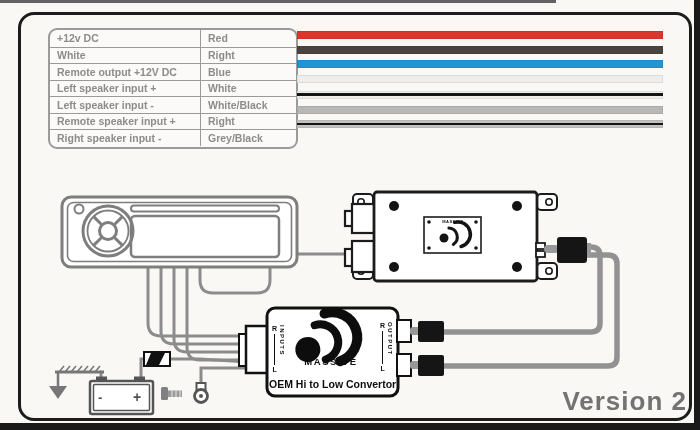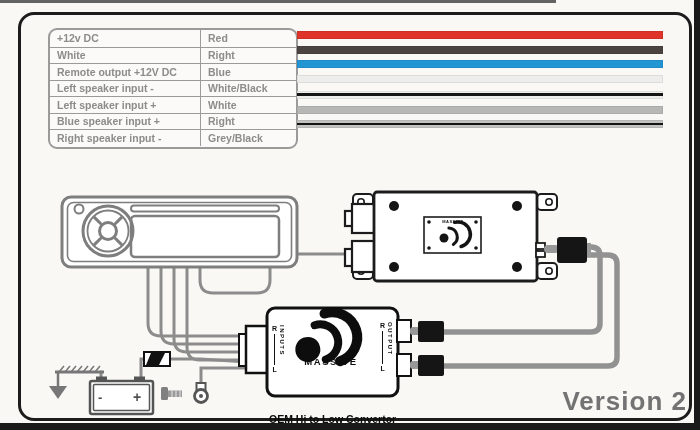--- a/index.html
+++ b/index.html
@@ -34,21 +34,21 @@
   
   #diagram-svg{position:absolute;left:0;top:0;}
   
   .io{position:absolute;display:flex;gap:2px;color:#111;}
   .io .rl{display:flex;flex-direction:column;align-items:center;font-weight:bold;font-size:7px;line-height:7px;}
   .io .rl .bar{width:1.5px;flex:1;background:#111;margin:1.5px 0;}
   .io .vt{writing-mode:vertical-rl;font-weight:bold;font-size:6px;letter-spacing:1.5px;}
   .conv-brand{position:absolute;left:293px;top:356px;width:76px;text-align:center;
     font-weight:800;font-size:9.5px;letter-spacing:1.5px;color:#0d0d0d;}
   .conv-product{position:absolute;left:269px;top:378px;width:127px;text-align:center;
-    font-weight:800;font-size:10.5px;color:#0d0d0d;white-space:nowrap;margin-top:35px;}
+    font-weight:800;font-size:10.5px;color:#0d0d0d;white-space:nowrap;}
   .amp-plate-text{position:absolute;left:426px;top:218.5px;width:54px;text-align:center;
     font-weight:bold;font-size:4px;letter-spacing:.5px;color:#111;}
   .version-label{position:absolute;left:535px;top:386px;width:152px;text-align:right;
     font-weight:800;font-size:26px;letter-spacing:1px;color:#737373;}
   .batt-sign{position:absolute;font-weight:bold;color:#4f4f4f;}
   .batt-minus{left:98px;top:390px;font-size:13px;}
   .batt-plus{left:133px;top:389px;font-size:14px;}
 </style>
 </head>
 <body>
@@ -65,29 +65,29 @@
         </div>
         <div class="wt-row">
           <span class="wt-fn">White</span>
           <span class="wt-col">Right</span>
         </div>
         <div class="wt-row">
           <span class="wt-fn">Remote output +12V DC</span>
           <span class="wt-col">Blue</span>
         </div>
         <div class="wt-row">
+          <span class="wt-fn">Left speaker input +</span>
+          <span class="wt-col">White</span>
+        </div>
+        <div class="wt-row">
           <span class="wt-fn">Left speaker input -</span>
           <span class="wt-col">White/Black</span>
         </div>
         <div class="wt-row">
-          <span class="wt-fn">Left speaker input +</span>
-          <span class="wt-col">White</span>
-        </div>
-        <div class="wt-row">
-          <span class="wt-fn">Blue speaker input +</span>
+          <span class="wt-fn">Remote speaker input +</span>
           <span class="wt-col">Right</span>
         </div>
         <div class="wt-row">
           <span class="wt-fn">Right speaker input -</span>
           <span class="wt-col">Grey/Black</span>
         </div>
       </div>
   </div>
 
   <div>

